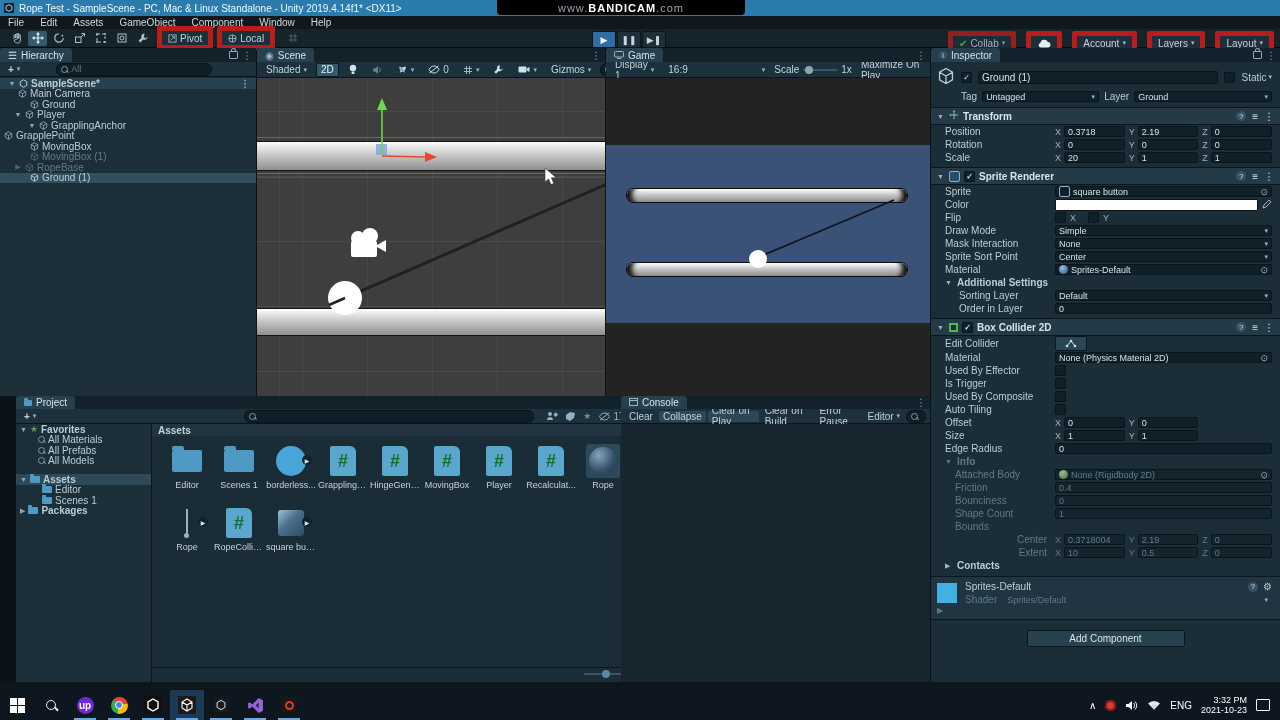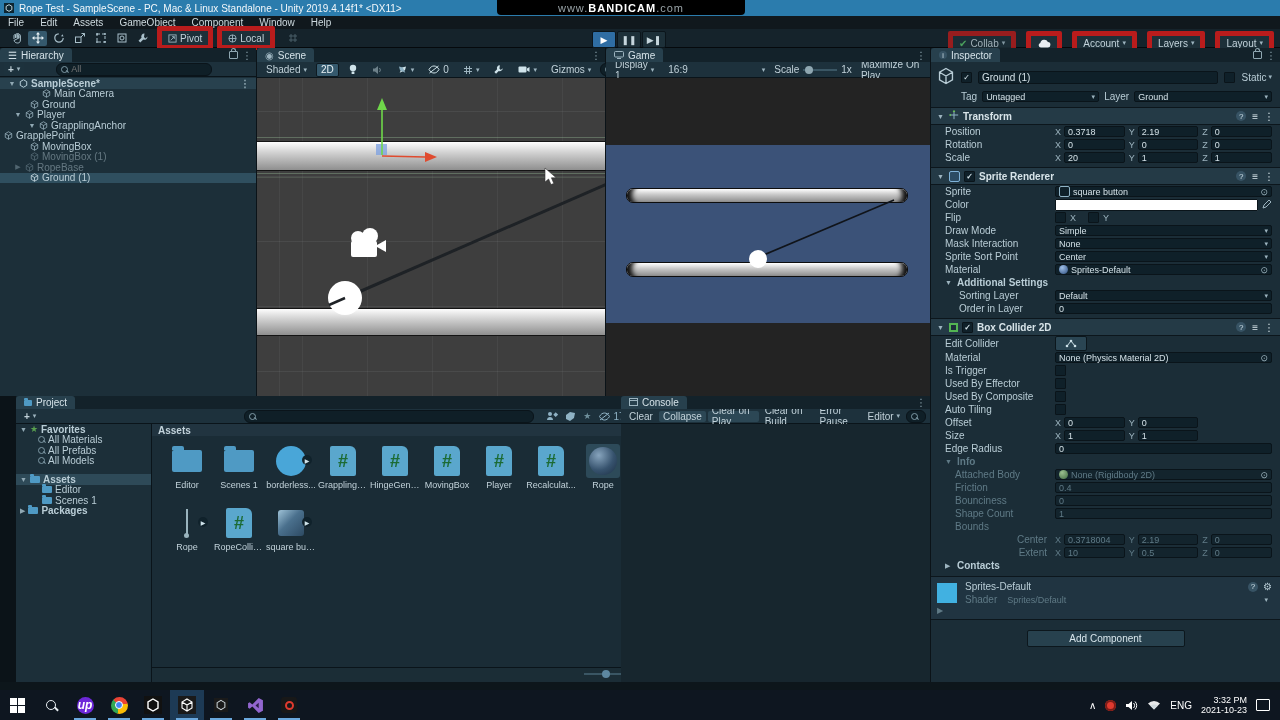--- a/index.html
+++ b/index.html
@@ -117,21 +117,21 @@
            display:flex;align-items:center;justify-content:center;color:#d8e6ec;}
   .bci-ico{width:9px;height:9px;border:2px solid #53b553;background:#1c2f39;box-sizing:border-box;flex:none;}
   
   .taskbar{left:0;top:690px;width:1280px;height:30px;background:#0e1620;display:flex;align-items:stretch;}
   .tslot{width:34px;display:flex;align-items:center;justify-content:center;position:relative;}
   .tslot.open::after{content:"";position:absolute;left:6px;right:6px;bottom:0;height:2px;background:#6aa8dd;}
   .tslot.active{background:#1d3a55;}
   .tray{margin-left:auto;display:flex;align-items:center;gap:9px;padding-right:10px;color:#fff;}
   .chrome-ico{width:17px;height:17px;border-radius:50%;background:conic-gradient(from -45deg,#ea4335 0 120deg,#fbbc05 0 240deg,#34a853 0 360deg);position:relative;}
   .chrome-ico::after{content:"";position:absolute;left:4.5px;top:4.5px;width:8px;height:8px;border-radius:50%;background:#4285f4;border:1.5px solid #fff;box-sizing:border-box;}
-  .upwork{width:17px;height:17px;border-radius:50%;background:#6d28d9;color:#fff;font-size:12px;font-weight:bold;display:flex;align-items:center;justify-content:center;font-style:italic;}
+  .upwork{width:17px;height:17px;border-radius:50%;background:#6d28d9;color:#fff;font-size:10px;font-weight:bold;display:flex;align-items:center;justify-content:center;}
   .bandicam{width:16px;height:16px;border-radius:3px;background:#181818;display:flex;align-items:center;justify-content:center;}
   .bandicam span{width:9px;height:9px;border-radius:50%;border:2px solid #e03a2f;box-sizing:border-box;display:block;}
   .winlogo{display:grid;grid-template-columns:7px 7px;grid-template-rows:7px 7px;gap:1px;}
   .winlogo i{background:#fff;display:block;}
   .tmag{width:8px;height:8px;border:1.5px solid #e8eef2;border-radius:50%;position:relative;}
   .tmag::after{content:"";position:absolute;left:7px;top:7px;width:5px;height:1.5px;background:#e8eef2;transform:rotate(45deg);}
   .clockblk{text-align:right;font-size:9px;line-height:10px;color:#fff;}
   .actioncenter{width:12px;height:10px;border:1px solid #fff;border-radius:1px;position:relative;}
   .speaker{display:flex;align-items:center;}
 </style>
@@ -286,21 +286,21 @@
       <div class="hrow scene-row" style="padding-left:8px;">
         <span class="arr">▼</span>
         <span class="cubeico">
             <svg width="9" height="9" viewBox="0 0 12 12">
               <path d="M6 1l4.3 2.5v5L6 11 1.7 8.5v-5z" fill="none" stroke="#bcd3dc" stroke-width="1.3"></path>
             </svg>
           </span>
         <span>SampleScene*</span>
         <span style="margin-left:auto;margin-right:6px;color:#8fa7b1;">⋮</span>
       </div>
-      <div class="hrow" style="padding-left:42px;">
+      <div class="hrow" style="padding-left:18px;">
           <span class="cubeico">
             <svg width="9" height="9" viewBox="0 0 12 12">
               <path d="M6 1l4.3 2.5v5L6 11 1.7 8.5v-5zM1.7 3.5L6 6l4.3-2.5M6 6v5" fill="none" stroke="#9fb8c4"></path>
             </svg>
           </span>
           <span>Main Camera</span>
         </div>
       <div class="hrow" style="padding-left:30px;">
           <span class="cubeico">
             <svg width="9" height="9" viewBox="0 0 12 12">
@@ -920,25 +920,25 @@
         </span>
     </div>
     <div class="irow">
       <span class="ilabel">Material</span>
       <span class="ifield">
           <span>None (Physics Material 2D)</span>
           <span class="picker">⊙</span>
         </span>
     </div>
     <div class="irow">
-        <span class="ilabel">Is Trigger</span>
+        <span class="ilabel">Used By Effector</span>
         <span class="cb"></span>
       </div>
     <div class="irow">
-        <span class="ilabel">Used By Effector</span>
+        <span class="ilabel">Is Trigger</span>
         <span class="cb"></span>
       </div>
     <div class="irow">
         <span class="ilabel">Used By Composite</span>
         <span class="cb"></span>
       </div>
     <div class="irow">
         <span class="ilabel">Auto Tiling</span>
         <span class="cb"></span>
       </div>

